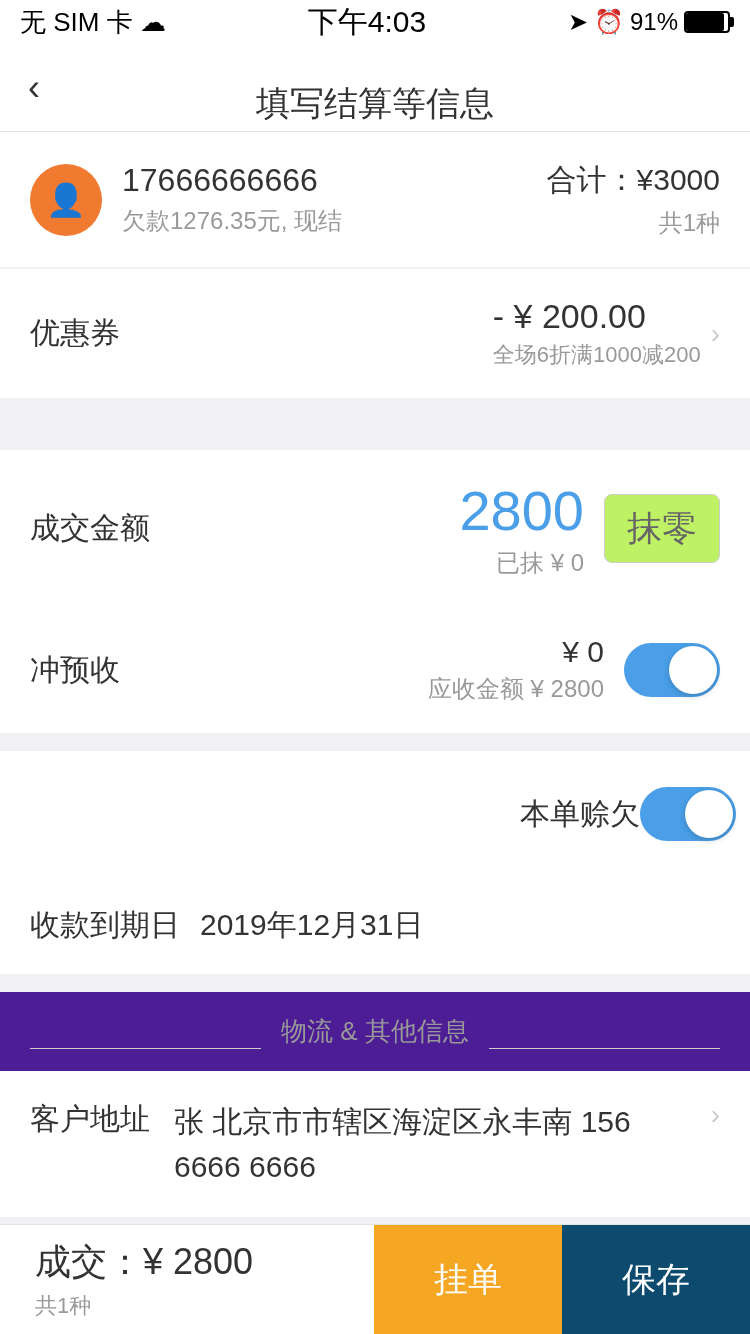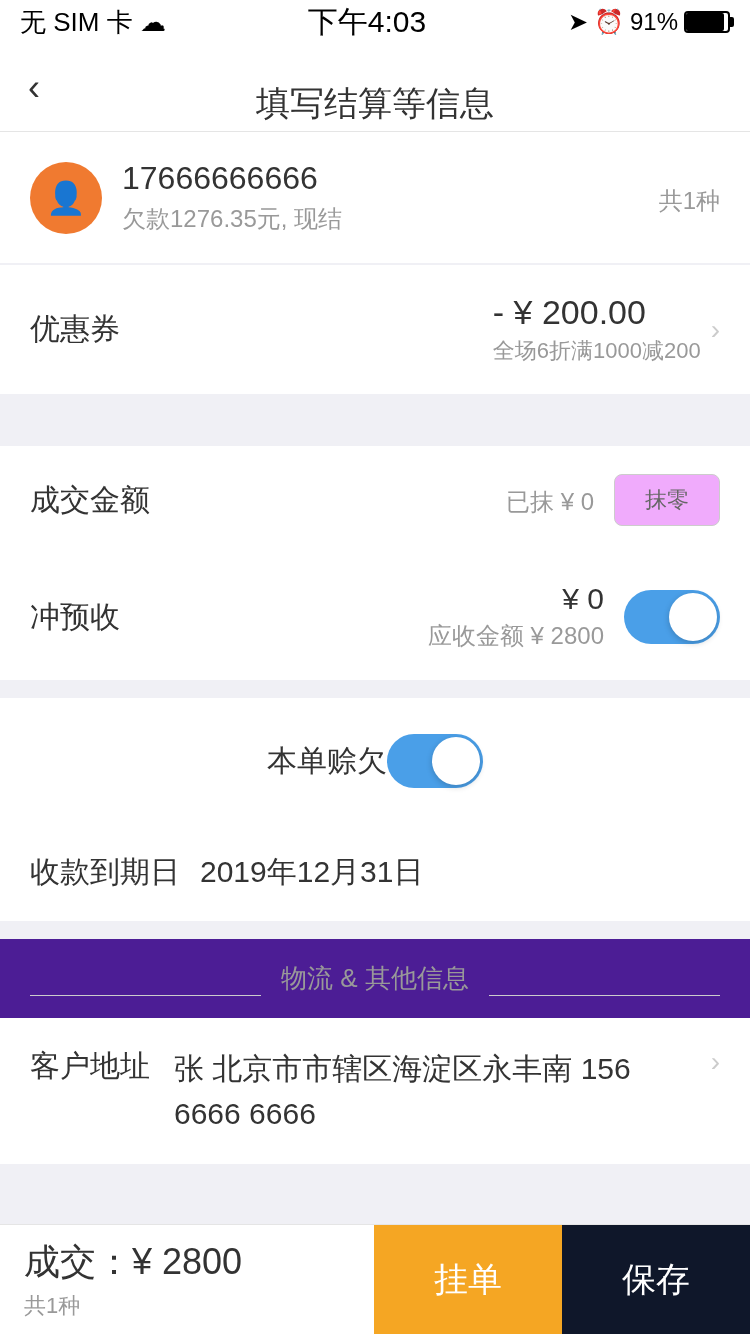--- a/index.html
+++ b/index.html
@@ -111,22 +111,22 @@
       display: flex;
       align-items: center;
       justify-content: space-between;
       margin-top: 34px;
     }
     .amount-label { font-size: 30px; color: #333; }
     .amount-right { display: flex; align-items: center; gap: 20px; }
     .amount-value { font-size: 56px; color: #4a9fe8; font-weight: 500; }
     .round-btn {
       border: 1px solid #ccc; border-radius: 8px;
-      padding: 10px 30px; font-size: 22px; color: #666;
-      background: #f0abfc; cursor: pointer;
+      padding: 10px 22px; font-size: 35px; color: #666;
+      background: #bef264; cursor: pointer;
     }
     .amount-sub { font-size: 24px; color: #999; text-align: right; margin-top: 4px; }
 
     
     .prepay-row {
       padding: 28px 30px;
       display: flex;
       align-items: center;
       justify-content: space-between;
     }
@@ -148,21 +148,21 @@
       background: #fff; box-shadow: 0 2px 6px rgba(0,0,0,0.2);
       position: absolute; top: 3px; right: 3px;
       transition: all 0.2s;
     }
 
     
     .debt-row {
       padding: 36px 14px;
       display: flex;
       align-items: center;
-      justify-content: center;
+      justify-content: flex-end;
     }
     .debt-label { font-size: 30px; color: #333; }
 
     
     .due-row {
       padding: 28px 30px;
       display: flex;
       align-items: center;
     }
     .due-label { font-size: 30px; color: #333; margin-right: 20px; }
@@ -207,34 +207,34 @@
       position: fixed;
       bottom: 0; left: 0; width: 750px;
       height: 110px;
       background: #fff;
       display: flex;
       align-items: center;
       border-top: 1px solid #e5e5e5;
     }
     .bottom-summary {
       flex: 1;
-      padding: 0 24px;
+      padding: 0 35px;
     }
     .bottom-deal { font-size: 28px; color: #333; }
     .bottom-deal span { font-size: 36px; font-weight: 500; }
     .bottom-count { font-size: 22px; color: #999; margin-top: 4px; }
     .btn-hang {
       width: 188px; height: 110px;
       background: #f5a623;
       display: flex; align-items: center; justify-content: center;
       font-size: 34px; color: #fff; cursor: pointer;
     }
     .btn-save {
       width: 188px; height: 110px;
-      background: #0f172a;
+      background: #0c4a6e;
       display: flex; align-items: center; justify-content: center;
       font-size: 34px; color: #fff; cursor: pointer;
     }
 
     
     .gray-area {
       background: #f0f0f5;
       height: 200px;
     }
   </style>
@@ -267,20 +267,21 @@
     <div class="user-left">
       <div class="avatar">
         <span>👤</span>
       </div>
       <div class="user-info">
         <div class="user-phone">17666666666</div>
         <div class="user-debt">欠款1276.35元, 现结</div>
       </div>
     </div>
     <div class="user-right">
+      <div class="user-total">合计：¥3000</div>
       <div class="user-count">共1种</div>
     </div>
   </div>
 
   <div class="coupon-row">
     <div class="coupon-label">优惠券</div>
     <div class="coupon-right">
       <div>
         <div class="coupon-discount">- ¥ 200.00</div>
         <div class="coupon-desc">全场6折满1000减200</div>
@@ -289,20 +290,21 @@
     </div>
   </div>
 
   <div class="divider-section"></div>
 
   <div class="section-white">
     <div class="amount-row">
       <div class="amount-label">成交金额</div>
       <div class="amount-right">
         <div>
+          <div class="amount-value">2800</div>
           <div class="amount-sub">已抹  ¥ 0</div>
         </div>
         <button class="round-btn">抹零</button>
       </div>
     </div>
 
     <div class="prepay-row">
       <div class="prepay-label">冲预收</div>
       <div class="prepay-right">
         <div class="prepay-values">

